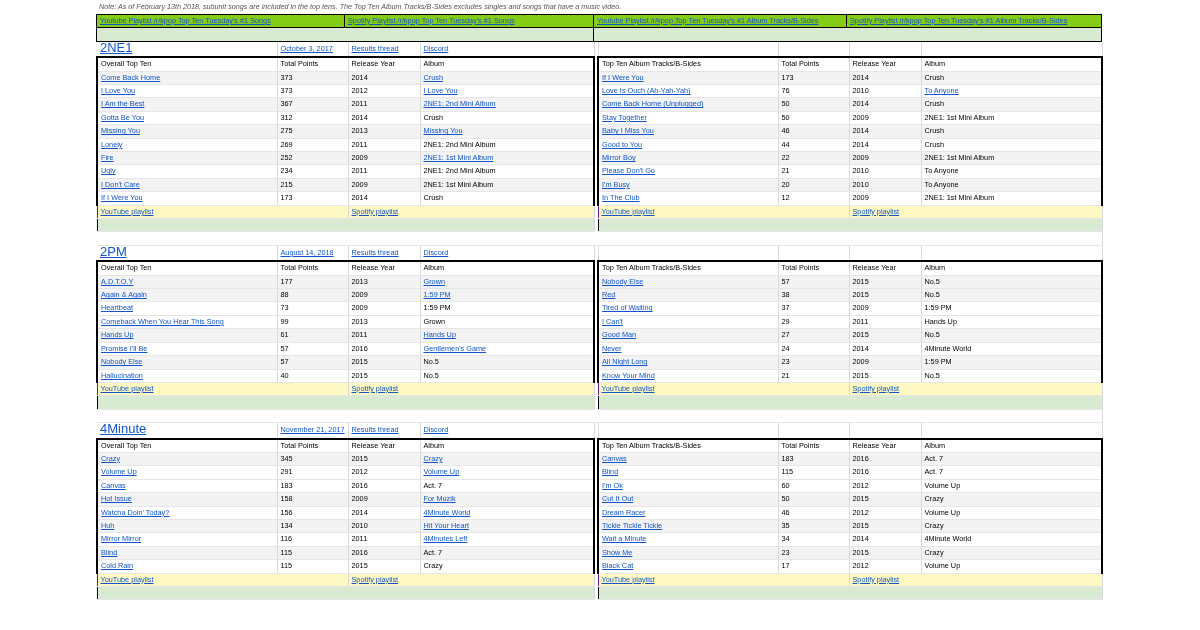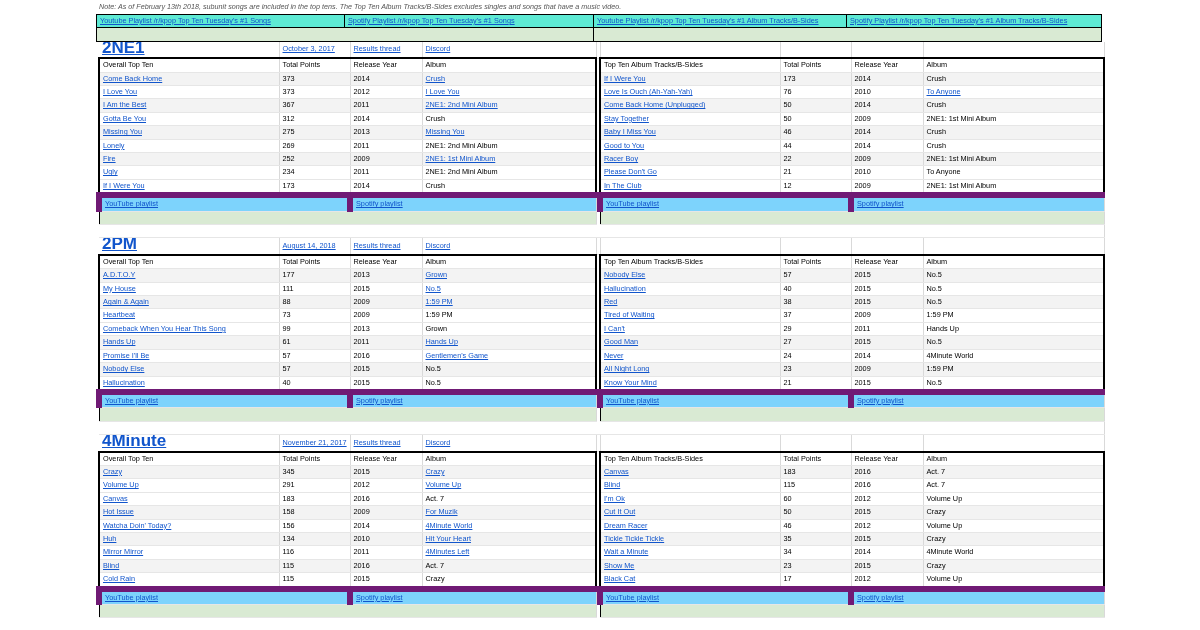--- a/index.html
+++ b/index.html
@@ -48,21 +48,21 @@
     line-height: 12.4px;
     height: 12.4px;
     vertical-align: middle;
     white-space: nowrap;
     overflow: hidden;
     text-align: left;
     border-right: 1px solid #d9d9d9;
     border-bottom: 1px solid #e6e6e6;
   }
   .topbanner td {
-    background: #5eead4;
+    background: #84cc16;
     text-align: center;
     border: 1px solid #000000 !important;
     height: 13px;
     line-height: 13px;
   }
   .topspacer td {
     background: #d9ead3;
     border-left: 1px solid #000000 !important;
     border-right: 1px solid #000000 !important;
     border-bottom: 1px solid #000000 !important;
@@ -71,22 +71,22 @@
   }
   
   .grouprow td {
     border: none;
     background: #ffffff;
     height: 15px;
     line-height: 15px;
     vertical-align: bottom;
   }
   .grouptitle {
-    font-size: 17px;
-    font-weight: bold;
+    font-size: 13px;
+    font-weight: normal;
     color: #1155cc;
     text-decoration: underline;
   }
   .smalllink { font-size: 7.3px; }
   
   .hdr td {
     font-weight: bold;
     background: #ffffff;
     border-top: 2px solid #000000;
     border-bottom: 2px solid #000000;
@@ -106,23 +106,23 @@
     height: 12.5px;
     line-height: 12.5px;
   }
   .drow.alt td { background: #f3f3f3; }
   .drow td.first { border-left: 2px solid #000000; }
   .drow td.lastL { border-right: 2px solid #000000; }
   .drow td.gap { border: none; background: #ffffff !important; }
   .drow td.lastR { border-right: 2px solid #000000; }
   
   .plrow td {
-    background: #7dd3fc;
+    background: #fef9c3;
     text-align: center;
-    border: 6px solid #701a75;
+    border: 1px solid #701a75;
     height: 12.8px;
     line-height: 12.8px;
   }
   .plrow td.gap { border: none; background: #ffffff; }
   .spacerow td {
     background: #d9ead3;
     border-left: 1px solid #000000;
     border-right: 1px solid #000000;
     border-bottom: 1px solid #000000;
     border-top: none;
@@ -263,33 +263,44 @@
             <td class="numc">44</td>
             <td class="numc">2014</td>
             <td class="lastR">Crush</td>
           </tr>
           <tr class="drow alt">
             <td class="first"><a class="lnk">Fire</a></td>
             <td class="numc">252</td>
             <td class="numc">2009</td>
             <td class="lastL"><a class="lnk">2NE1: 1st Mini Album</a></td>
             <td class="gap"></td>
-            <td class="first"><a class="lnk">Racer Boy</a></td>
+            <td class="first"><a class="lnk">Mirror Boy</a></td>
             <td class="numc">22</td>
             <td class="numc">2009</td>
             <td class="lastR">2NE1: 1st Mini Album</td>
           </tr>
           <tr class="drow">
             <td class="first"><a class="lnk">Ugly</a></td>
             <td class="numc">234</td>
             <td class="numc">2011</td>
             <td class="lastL">2NE1: 2nd Mini Album</td>
             <td class="gap"></td>
             <td class="first"><a class="lnk">Please Don't Go</a></td>
             <td class="numc">21</td>
+            <td class="numc">2010</td>
+            <td class="lastR">To Anyone</td>
+          </tr>
+          <tr class="drow alt">
+            <td class="first"><a class="lnk">I Don't Care</a></td>
+            <td class="numc">215</td>
+            <td class="numc">2009</td>
+            <td class="lastL">2NE1: 1st Mini Album</td>
+            <td class="gap"></td>
+            <td class="first"><a class="lnk">I'm Busy</a></td>
+            <td class="numc">20</td>
             <td class="numc">2010</td>
             <td class="lastR">To Anyone</td>
           </tr>
           <tr class="drow">
             <td class="first"><a class="lnk">If I Were You</a></td>
             <td class="numc">173</td>
             <td class="numc">2014</td>
             <td class="lastL">Crush</td>
             <td class="gap"></td>
             <td class="first"><a class="lnk">In The Club</a></td>
@@ -353,31 +364,20 @@
             <td class="first"><a class="lnk">A.D.T.O.Y</a></td>
             <td class="numc">177</td>
             <td class="numc">2013</td>
             <td class="lastL"><a class="lnk">Grown</a></td>
             <td class="gap"></td>
             <td class="first"><a class="lnk">Nobody Else</a></td>
             <td class="numc">57</td>
             <td class="numc">2015</td>
             <td class="lastR">No.5</td>
           </tr>
-          <tr class="drow">
-            <td class="first"><a class="lnk">My House</a></td>
-            <td class="numc">111</td>
-            <td class="numc">2015</td>
-            <td class="lastL"><a class="lnk">No.5</a></td>
-            <td class="gap"></td>
-            <td class="first"><a class="lnk">Hallucination</a></td>
-            <td class="numc">40</td>
-            <td class="numc">2015</td>
-            <td class="lastR">No.5</td>
-          </tr>
           <tr class="drow alt">
             <td class="first"><a class="lnk">Again &amp; Again</a></td>
             <td class="numc">88</td>
             <td class="numc">2009</td>
             <td class="lastL"><a class="lnk">1:59 PM</a></td>
             <td class="gap"></td>
             <td class="first"><a class="lnk">Red</a></td>
             <td class="numc">38</td>
             <td class="numc">2015</td>
             <td class="lastR">No.5</td>

